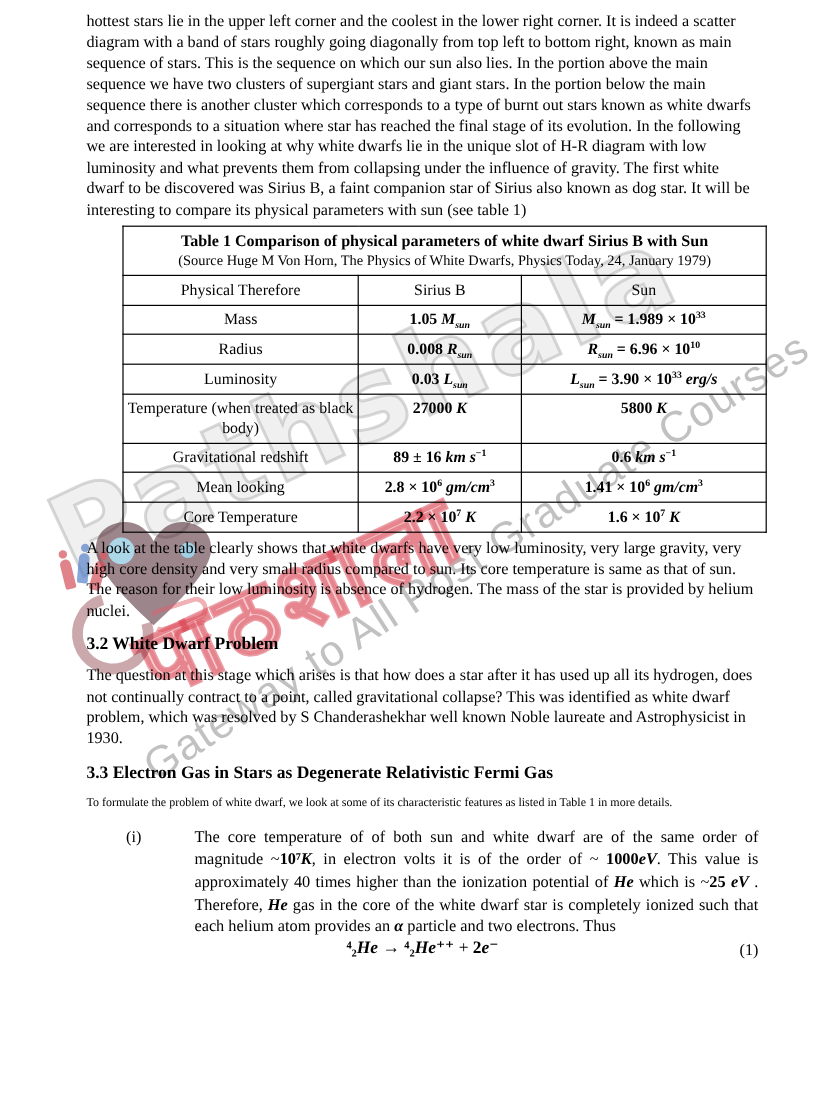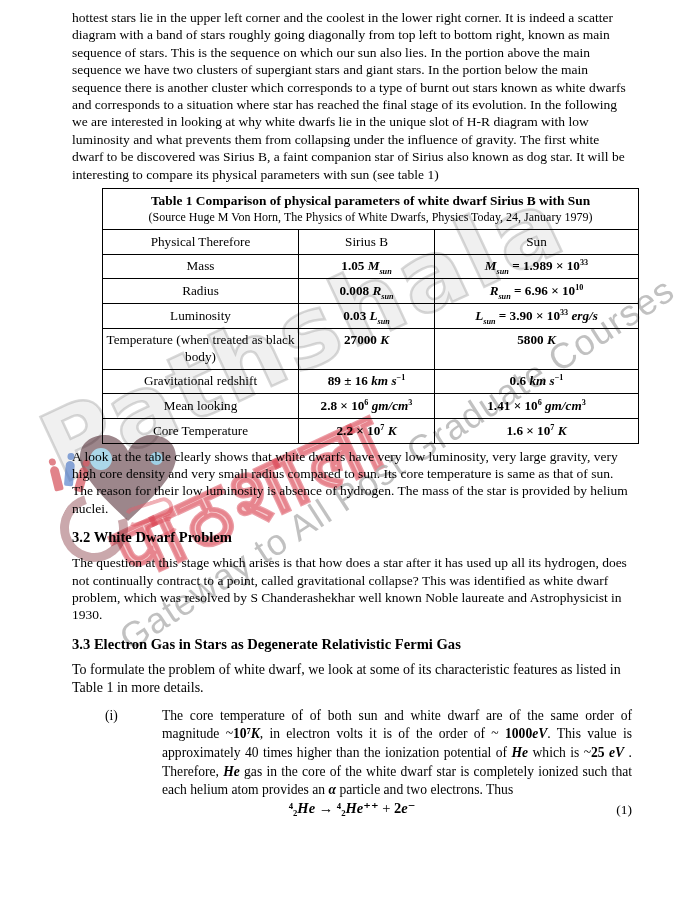--- a/index.html
+++ b/index.html
@@ -50,21 +50,21 @@
   
   table{border-collapse:collapse;table-layout:fixed;width:536px;margin:0 0 4px 30px;}
   td,th{border:1.4px solid #000;padding:3.5px 3px;text-align:center;vertical-align:top;
         font-weight:normal;font-size:13.2px;line-height:16.6px;background:transparent;}
   .cap-title{font-weight:bold;font-size:13.4px;}
   .cap-src{font-size:12px;}
   .mathcell{font-weight:bold;}
   .mathcell sub{font-style:italic;}
   
   h3{font-size:14.6px;line-height:18px;margin:11px 0 8px;font-weight:bold;}
-  .p4{font-size:14px;line-height:18px;}
+  .p4{font-size:10px;line-height:18px;}
   
   .item{display:flex;margin:10px 0 0 33px;font-size:13.6px;line-height:18.6px;}
   .item-marker{width:57px;flex:none;}
   .item-text{width:485px;text-align:justify;}
   
   .eq-row{position:relative;margin-top:0;height:22px;font-size:14.5px;}
   .eq{text-align:center;}
   .eq-num{position:absolute;right:0;top:1px;font-size:13.5px;}
 </style>
 </head>

